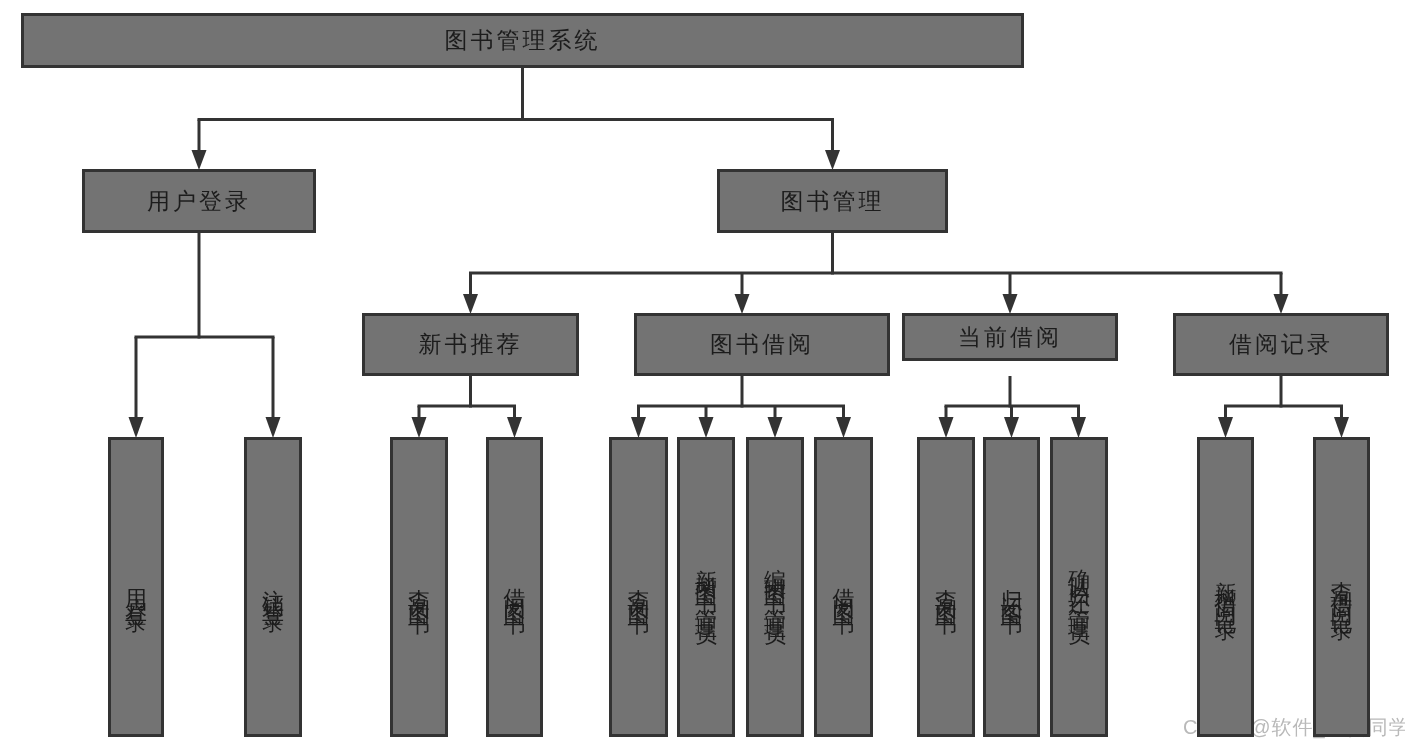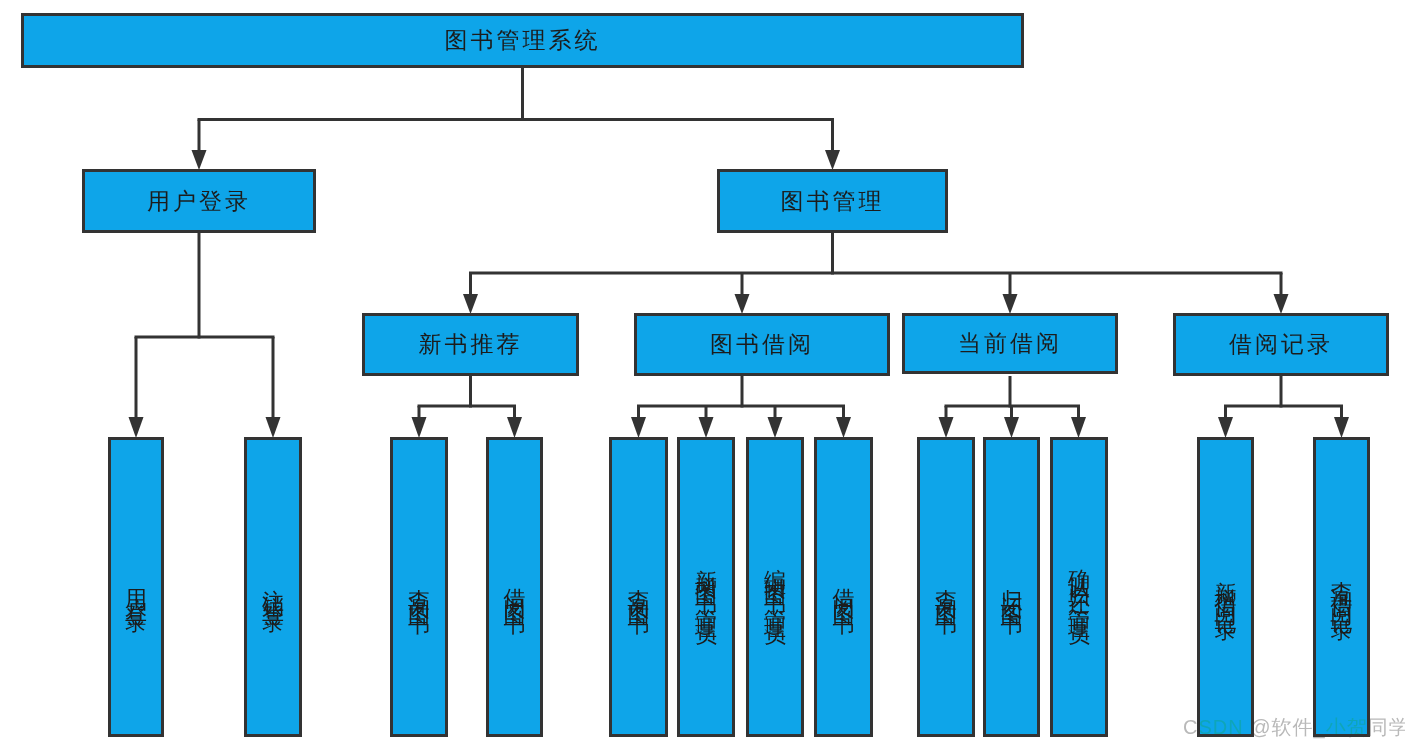--- a/index.html
+++ b/index.html
@@ -23,21 +23,21 @@
   .conn line {
     stroke: var(--line, #333333);
     stroke-width: 3;
   }
   .conn polygon {
     fill: var(--line, #333333);
   }
   .node {
     position: absolute;
     box-sizing: border-box;
-    background: #0ea5e9;
+    background: #737373;
     border: 3px solid var(--line, #333333);
     display: flex;
     align-items: center;
     justify-content: center;
     color: var(--text, #1c1c1c);
     font-size: 23px;
     letter-spacing: 3px;
     white-space: nowrap;
   }
   .node.v {
@@ -140,21 +140,21 @@
     </g>
   </svg>
 
   <div class="node h" style="left:21px;top:13px;width:1003px;height:55px">图书管理系统</div>
 
   <div class="node h" style="left:82px;top:169px;width:234px;height:64px">用户登录</div>
   <div class="node h" style="left:362px;top:313px;width:217px;height:63px">新书推荐</div>
 
   <div class="node h" style="left:717px;top:169px;width:231px;height:64px">图书管理</div>
   <div class="node h" style="left:634px;top:313px;width:256px;height:63px">图书借阅</div>
-  <div class="node h" style="left:902px;top:313px;width:216px;height:61px">当前借阅</div>
+  <div class="node h" style="left:902px;top:313px;width:216px;height:48px">当前借阅</div>
   <div class="node h" style="left:1173px;top:313px;width:216px;height:63px">借阅记录</div>
 
   <div class="node v" style="left:108px;top:437px;width:56px;height:300px">用户登录</div>
   <div class="node v" style="left:244px;top:437px;width:58px;height:300px">注销登录</div>
 
   <div class="node v" style="left:390px;top:437px;width:58px;height:300px">查询图书</div>
   <div class="node v" style="left:486px;top:437px;width:57px;height:300px">借阅图书</div>
 
   <div class="node v" style="left:609px;top:437px;width:59px;height:300px">查询图书</div>
   <div class="node v" style="left:677px;top:437px;width:58px;height:300px">新增图书（管理员）</div>

